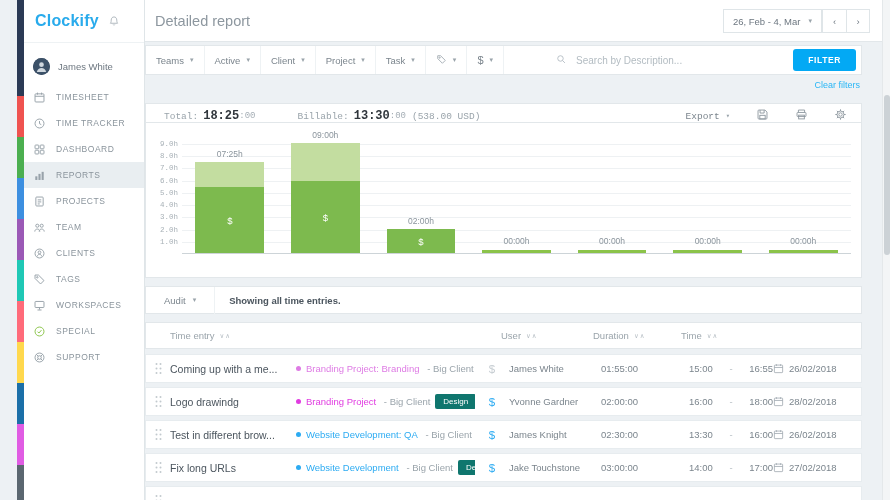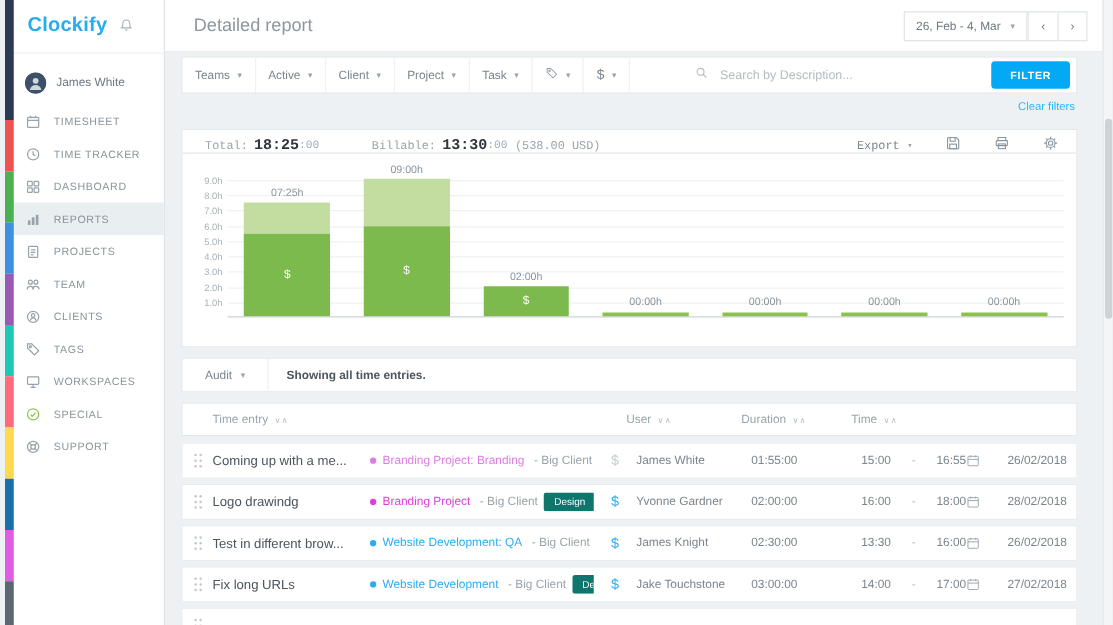--- a/index.html
+++ b/index.html
@@ -1,20 +1,20 @@
 <!DOCTYPE html>
 <html><head>
 <meta charset="utf-8">
 <style>
   * { box-sizing: border-box; margin: 0; padding: 0; }
   html,body { width:890px; height:500px; overflow:hidden; }
   body { font-family:"Liberation Sans", sans-serif; background:#edf1f4; position:relative; }
 
   
-  .sidebar { position:absolute; left:4px; top:0; width:128px; height:500px; background:#fff; border-right:1px solid #dfe5e8; z-index:3; }
+  .sidebar { position:absolute; left:17px; top:0; width:128px; height:500px; background:#fff; border-right:1px solid #dfe5e8; z-index:3; }
   .strip { position:absolute; left:0; top:0; width:7px; height:500px; z-index:2; }
   .strip div { width:7px; }
   .s1{height:96px;background:#2b3a55}.s2{height:41px;background:#ef5350}.s3{height:41px;background:#4caf50}
   .s4{height:41px;background:#3d8fe0}.s5{height:41px;background:#9b59b6}.s6{height:41px;background:#1fc8b5}
   .s7{height:41px;background:#ff6b7a}.s8{height:41px;background:#ffd84d}.s9{height:41px;background:#1b6fa8}
   .s10{height:41px;background:#e05ce3}.s11{height:35px;background:#5b6770}
   .logo-row { height:43px; display:flex; align-items:center; padding-left:18px; border-bottom:1px solid #eef2f4; }
   .logo { color:#29abec; font-size:16px; font-weight:700; letter-spacing:.2px; }
   .bell { margin-left:9px; margin-top:2px; }
   .bell svg { width:12px; height:12px; fill:none; stroke:#a9b2b9; stroke-width:1.2; }
@@ -60,21 +60,21 @@
   .t-amount { margin-left:6px; }
   .billable-group { margin-left:42px; display:flex; align-items:center; }
   .export-group { position:absolute; right:14px; display:flex; align-items:center; gap:26px; }
   .export-group svg { width:13px; height:13px; fill:none; stroke:#8b959d; stroke-width:1.1; cursor:pointer; }
   .export-label { display:flex; align-items:center; gap:6px; font-size:9.5px; color:#7b858d; cursor:pointer; }
 
   
   .chart-card { top:122px; height:156px; }
   .chart { position:absolute; left:36px; right:10px; top:21px; height:110px; border-bottom:1px solid #cdd4d8; }
   .gline { position:absolute; left:0; right:0; height:1px; background:#eef1f3; }
-  .gtick { position:absolute; left:-31px; width:27px; text-align:right; font-size:7.5px; color:#a8b1b7; transform:translateY(-4px); }
+  .gtick { position:absolute; left:-31px; width:27px; text-align:right; font-size:7.5px; color:#a8b1b7; transform:translateY(-4px);font-family:Liberation Mono, monospace; }
   .ccol { position:absolute; bottom:0; width:14.2857%; height:110px; }
   .bar { position:absolute; bottom:0; left:14%; width:72%; display:flex; flex-direction:column; }
   .seg-b { position:relative; }
   .bardollar { position:absolute; left:0; right:0; top:50%; transform:translateY(-50%); text-align:center; color:#fff; font-size:9.5px; }
   .blabel { position:absolute; left:0; width:100%; text-align:center; font-size:8.5px; color:#8a949c; }
   .xlabels { position:absolute; left:36px; right:10px; top:136px; display:flex; }
   .xlabels span { width:14.2857%; text-align:center; font-size:8.5px; color:#8a949c; }
 
   
   .audit-card { top:286px; height:28px; display:flex; align-items:center; padding-left:18px; font-size:9.5px; }
@@ -92,21 +92,21 @@
   .c-desc { width:118px; font-size:10.5px; color:#4b555e; white-space:nowrap; overflow:hidden; text-overflow:ellipsis; }
   .c-proj { flex:1; display:flex; align-items:center; gap:5px; font-size:9.5px; padding:0 8px; min-width:0; white-space:nowrap; overflow:hidden; }
   .pdot { width:5px; height:5px; border-radius:50%; flex:none; }
   .pclient { color:#9aa4ab; }
   .badge { margin-left:auto; margin-right:2px; background:#0f766e; color:#fff; font-size:8px; padding:3px 8px; border-radius:2px; white-space:nowrap; cursor:pointer; }
   .c-dollar { width:34px; text-align:center; font-size:11.5px; cursor:pointer; }
   .c-user { width:92px; color:#7b858d; font-size:9.5px; }
   .c-dur { width:88px; color:#7b858d; font-size:9.5px; }
   .c-time { width:84px; display:flex; justify-content:space-between; color:#7b858d; font-size:9.5px; margin-right:0; }
   .tdash { color:#b6bec4; }
-  .c-date { width:88px; display:flex; gap:22px; color:#7b858d; font-size:9.5px; }
+  .c-date { width:88px; display:flex; gap:5px; color:#7b858d; font-size:9.5px; }
   .c-date svg { width:11px; height:11px; fill:none; stroke:#9aa4ab; stroke-width:1.1; }
   .handle-svg { width:7px; height:13px; }
   .handle-svg circle { fill:#c2c9ce; }
   .hcol { display:flex; align-items:center; }
 
   
   .scrollbar { position:absolute; right:0; top:0; width:8px; height:500px; background:#f3f5f6; border-left:1px solid #e4e8ea; z-index:5; }
   .scroll-thumb { position:absolute; left:1px; width:6px; top:95px; height:160px; background:#ccd2d6; border-radius:3px; }
 </style>
 </head>

